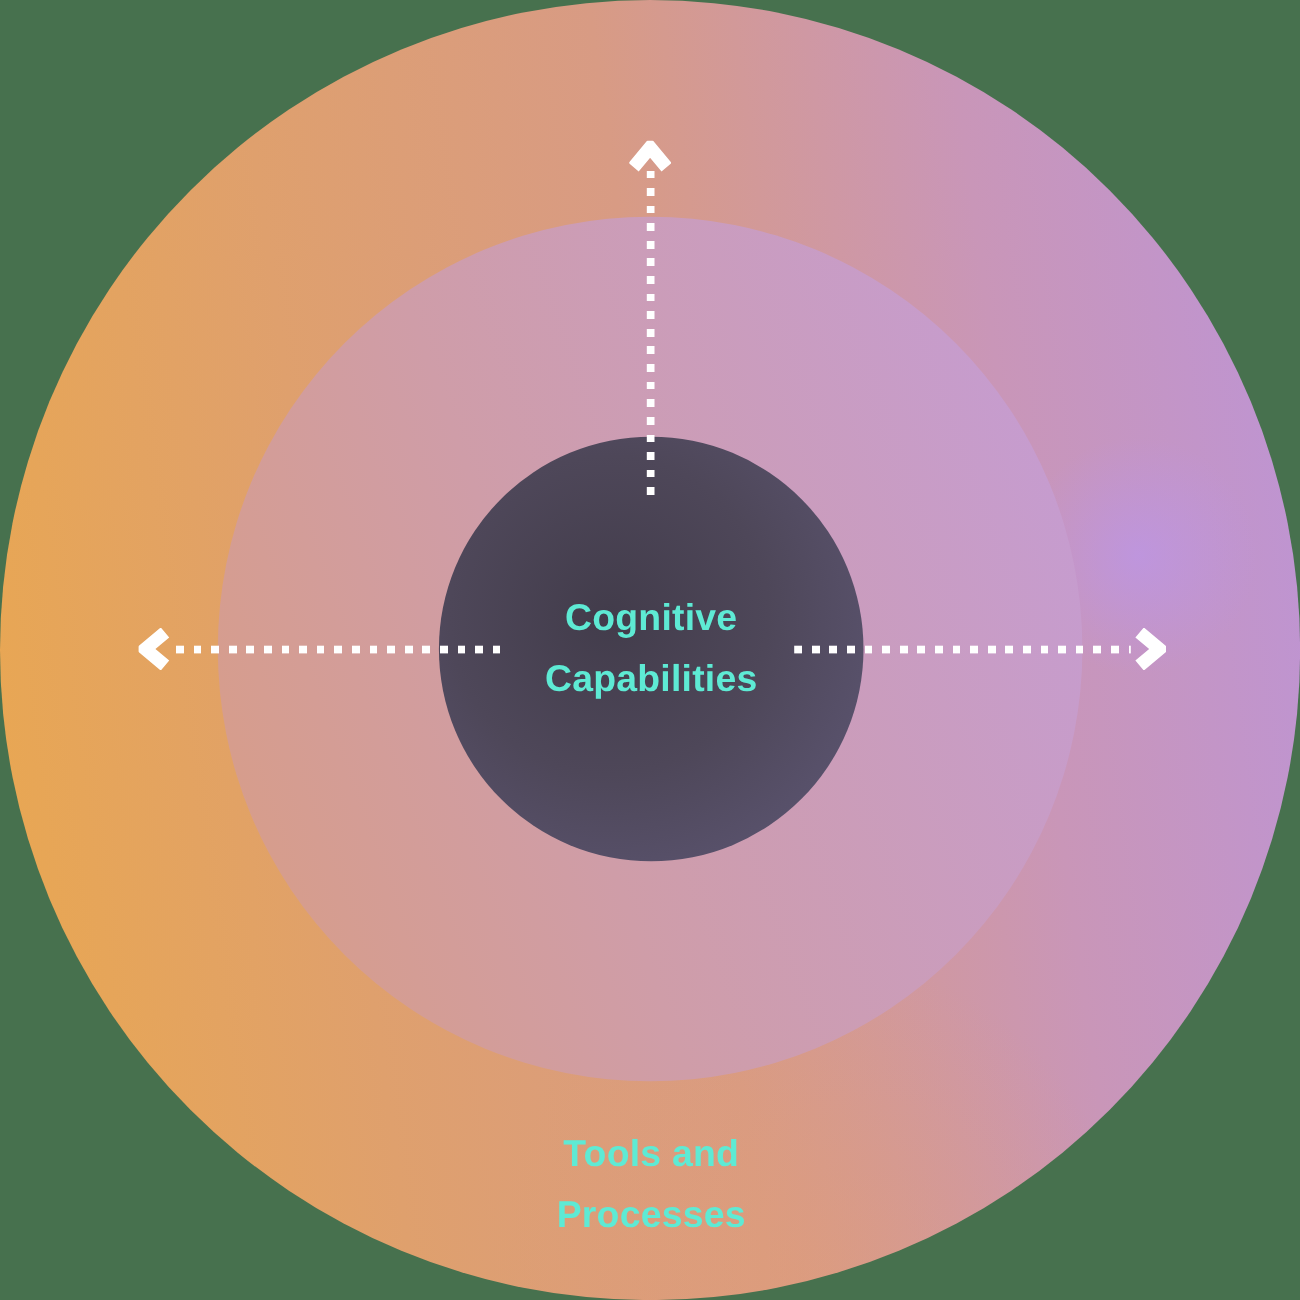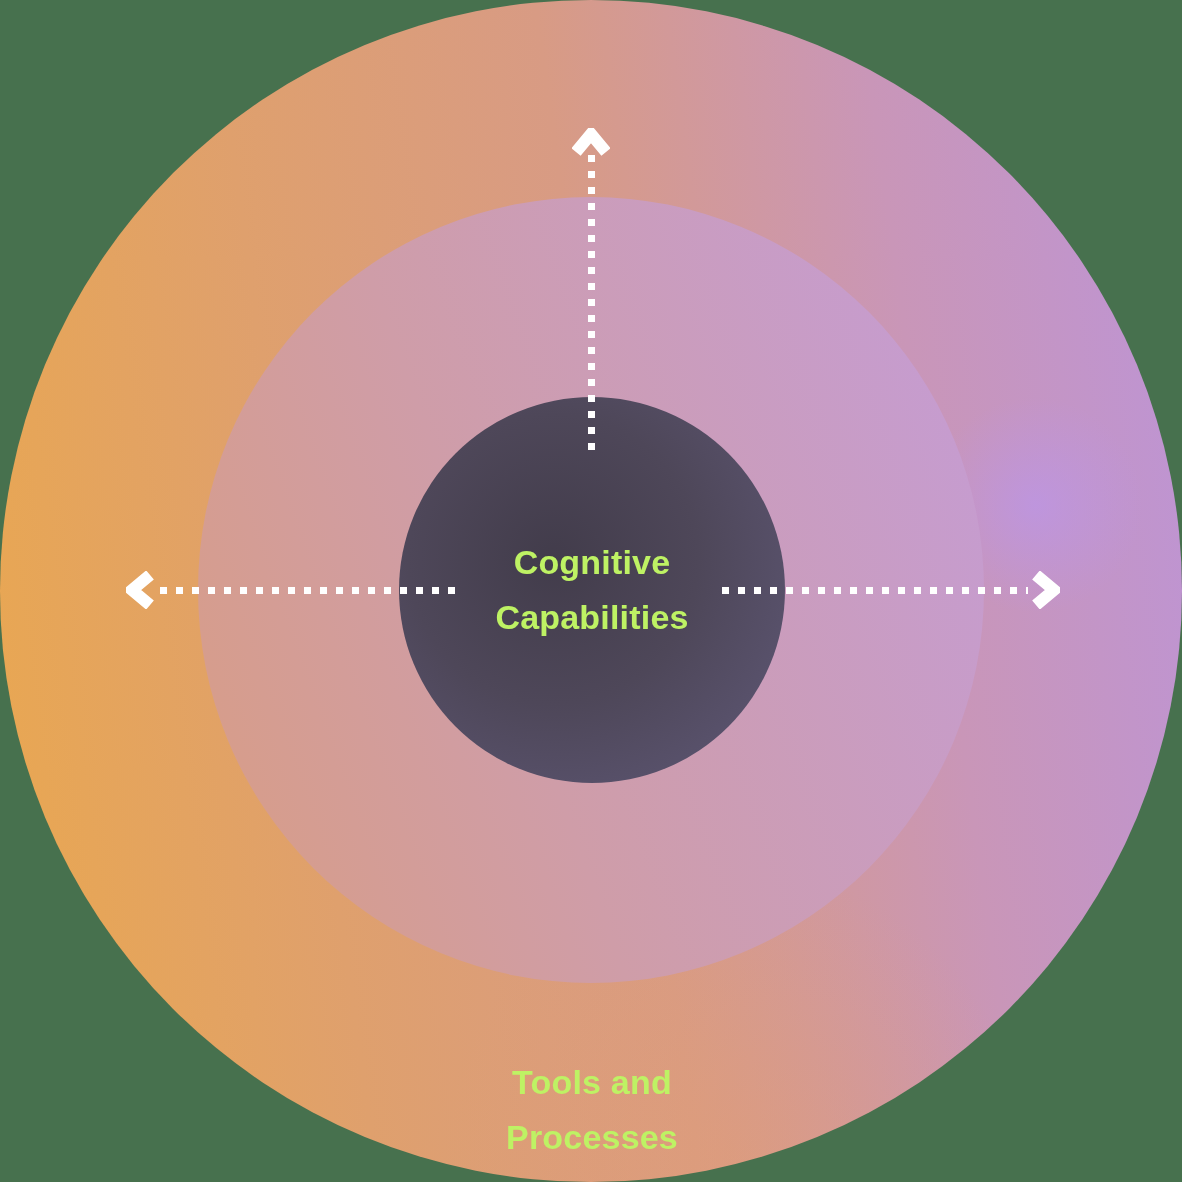--- a/index.html
+++ b/index.html
@@ -41,31 +41,31 @@
     left: 399px; top: 397px;
     width: 386px; height: 386px;
     border-radius: 50%;
     background: radial-gradient(circle at 40% 42%, #423c4b 0%, #4e4759 45%, #5b5470 85%, #5f5875 100%);
   }
   
   .ring-label {
     position: absolute;
     left: 592px;
     transform: translateX(-50%);
-    color: #bef264;
+    color: #5eead4;
     font-size: 34px;
     font-weight: 600;
     line-height: 55px;
     text-align: center;
     white-space: pre-line;
     letter-spacing: 0.2px;
   }
   .label-inner  { top: 535px; }
   .label-middle { top: 812px; }
-  .label-outer  { top: 1022px; margin-top: 33px; }
+  .label-outer  { top: 1022px; }
   
   .dots-h {
     position: absolute;
     height: 7px;
     background: repeating-linear-gradient(90deg, #ffffff 0 7px, rgba(255,255,255,0) 7px 16px);
   }
   .dots-v {
     position: absolute;
     width: 7px;
     background: repeating-linear-gradient(180deg, #ffffff 0 7px, rgba(255,255,255,0) 7px 16px);

